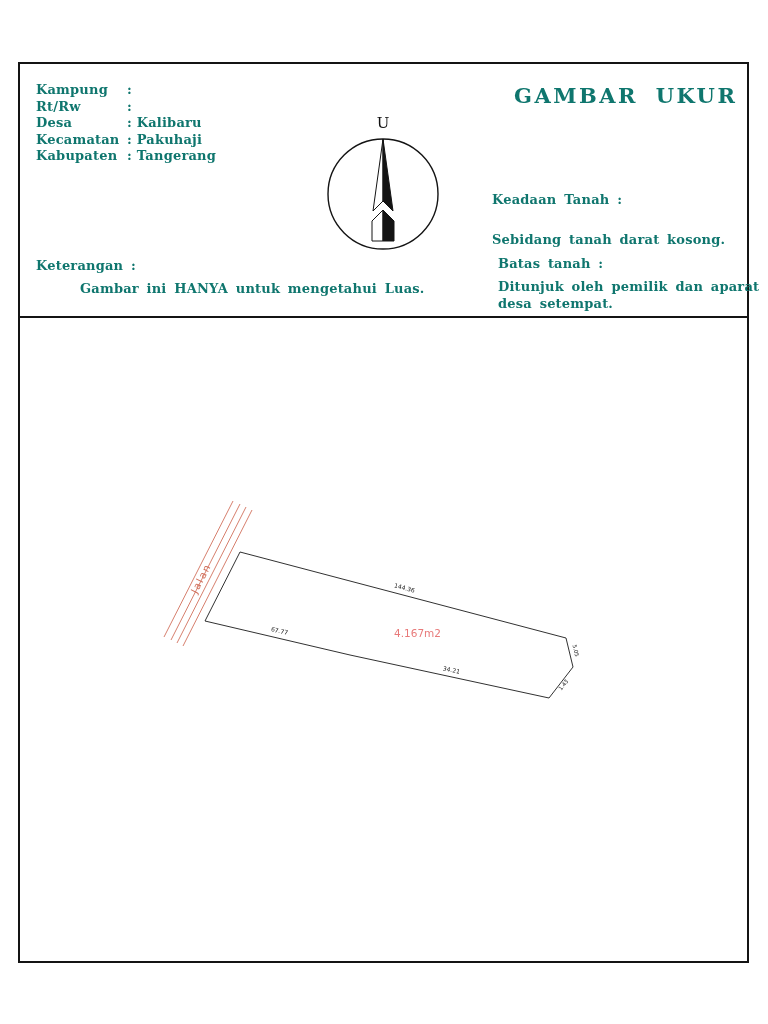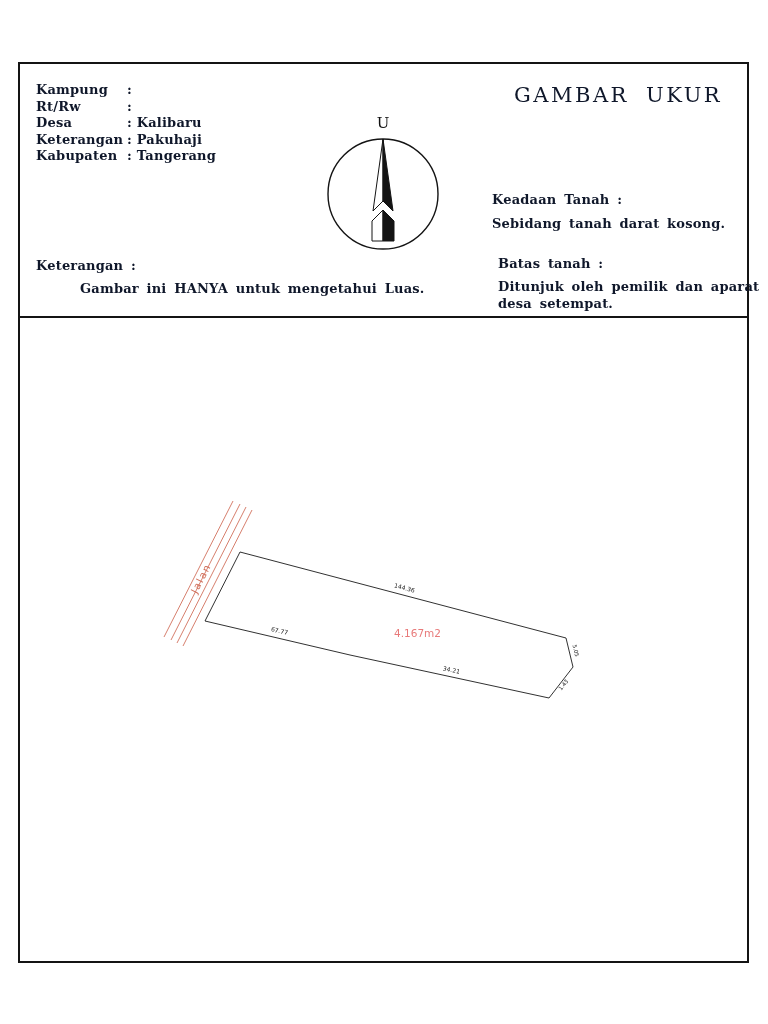--- a/index.html
+++ b/index.html
@@ -3,21 +3,21 @@
 <meta charset="utf-8">
 <style>
   * { box-sizing: border-box; }
   html, body { margin: 0; padding: 0; background: #ffffff; }
   .page {
     position: relative;
     width: 768px;
     height: 1024px;
     background: #ffffff;
     font-family: "DejaVu Serif", serif;
-    color: #0f172a;
+    color: #0f766e;
     overflow: hidden;
   }
   .frame {
     position: absolute;
     left: 18px; top: 62px;
     width: 731px; height: 901px;
     border: 2px solid #141414;
   }
   .divider {
     position: absolute;
@@ -27,51 +27,51 @@
   }
   .fields {
     position: absolute; left: 36px; top: 82px;
     font-size: 13px; font-weight: bold;
     line-height: 16.6px; letter-spacing: 0.2px;
     white-space: nowrap;
   }
   .field-label { display: inline-block; width: 91px; }
   .doc-title {
     position: absolute; left: 514px; top: 83px;
-    font-size: 21px; font-weight: 400;
+    font-size: 21px; font-weight: 700;
     letter-spacing: 2.5px; word-spacing: 8px;
     white-space: nowrap;
   }
   .text-block {
     position: absolute; font-size: 13px; font-weight: bold;
     line-height: 17px; letter-spacing: 0.2px; word-spacing: 3px;
     white-space: nowrap;
   }
   .keadaan { left: 492px; top: 191px; }
-  .keadaan .block-value { margin-top: 7px; }
+  .keadaan .block-value { margin-top: 23px; }
   .keterangan { left: 36px; top: 257px; }
   .keterangan .block-line1 { margin-top: 6px; margin-left: 44px; }
   .batas { left: 498px; top: 255px; }
   .batas .block-line1 { margin-top: 6px; text-align: right; }
   .compass { position: absolute; left: 318px; top: 106px; width: 130px; height: 150px; }
   .drawing { position: absolute; left: 0; top: 0; width: 768px; height: 1024px; }
   .drawing text { font-family: "DejaVu Sans", sans-serif; }
   .compass text { font-family: "DejaVu Serif", serif; }
 </style>
 </head>
 <body>
 
 <div class="page">
   <div class="frame"></div>
 
   <div class="fields">
     <div class="field-row"><span class="field-label">Kampung</span><span>:</span></div>
     <div class="field-row"><span class="field-label">Rt/Rw</span><span>:</span></div>
     <div class="field-row"><span class="field-label">Desa</span><span>: Kalibaru</span></div>
-    <div class="field-row"><span class="field-label">Keterangan</span><span>: Pakuhaji</span></div>
+    <div class="field-row"><span class="field-label">Kecamatan</span><span>: Pakuhaji</span></div>
     <div class="field-row"><span class="field-label">Kabupaten</span><span>: Tangerang</span></div>
   </div>
 
   <div class="doc-title">GAMBAR UKUR</div>
 
   <svg class="compass" viewBox="0 0 130 150" width="130" height="150">
     <text x="65" y="22" text-anchor="middle" font-size="15" fill="#111111">U</text>
     <circle cx="65" cy="88" r="55" fill="none" stroke="#141414" stroke-width="1.4"></circle>
     <path d="M65,33 L55,105 L65,95 Z" fill="#ffffff" stroke="#141414" stroke-width="1"></path>
     <path d="M65,33 L75,105 L65,95 Z" fill="#141414" stroke="#141414" stroke-width="1"></path>

